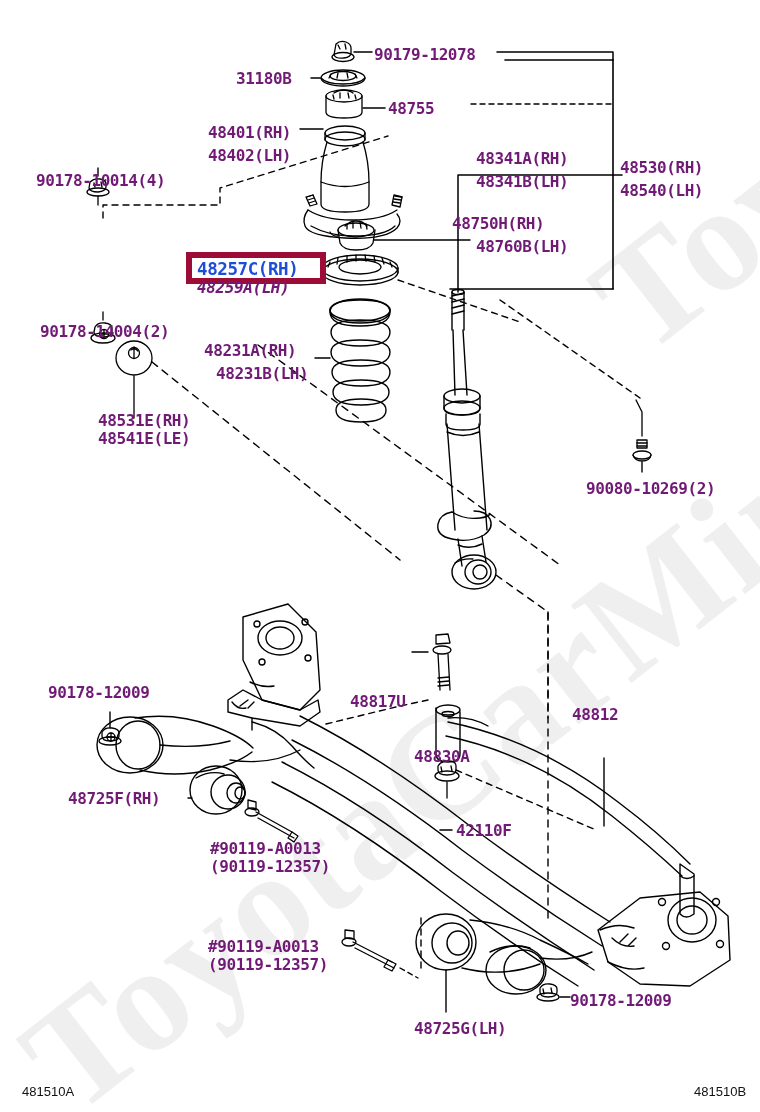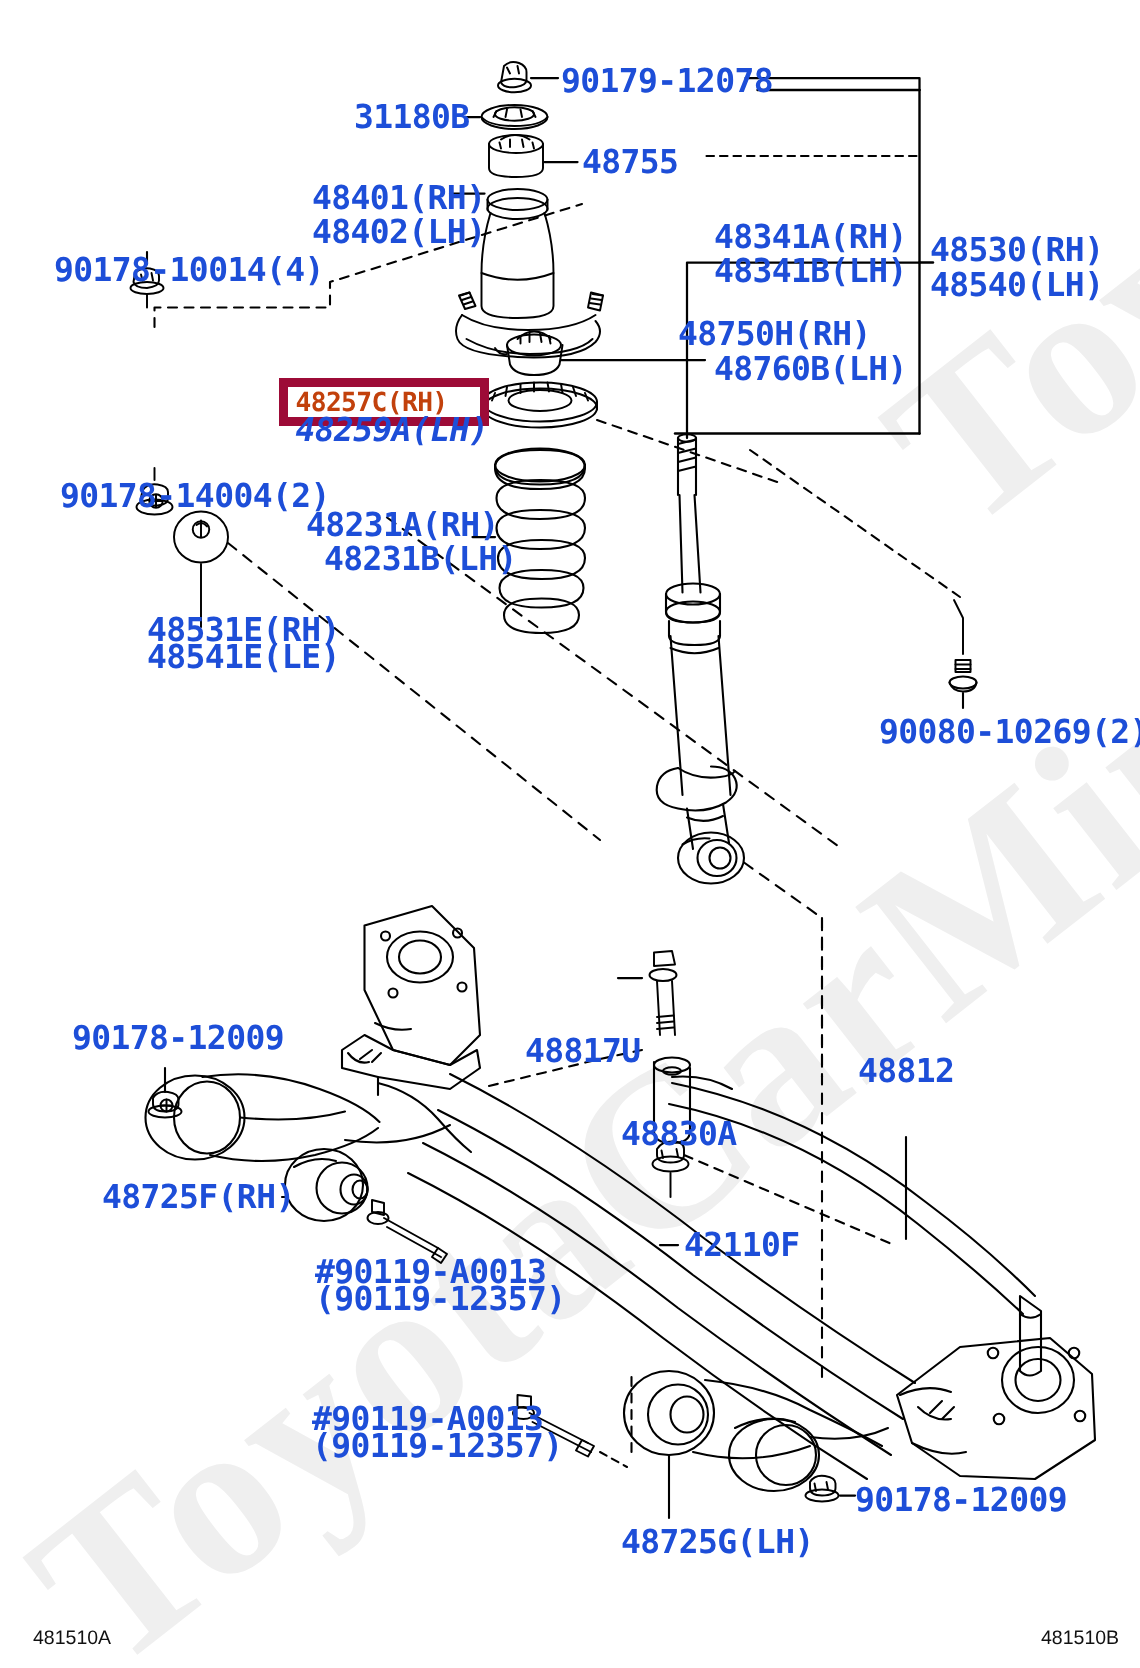--- a/index.html
+++ b/index.html
@@ -17,29 +17,29 @@
            transform:rotate(-38deg);transform-origin:0 0;letter-spacing:2px;}
   .wm-tr{left:560px;top:250px;font-size:150px;
          transform:rotate(-38deg);transform-origin:0 0;letter-spacing:2px;}
 
   
   #art{position:absolute;left:0;top:0;width:760px;height:1112px;}
 
   
   .lbl{position:absolute;white-space:pre;font-weight:700;
        font-family:"DejaVu Sans Mono","Liberation Mono",monospace;
-       font-size:22px;line-height:21px;letter-spacing:-0.4px;
-       color:#1d4ed8;}
+       font-size:16px;line-height:21px;letter-spacing:-0.4px;
+       color:#701a75;}
 
   
   .hl-box{position:absolute;border:6px solid #9d0b37;background:#fff;
           box-sizing:border-box;}
   .hl-txt{position:absolute;white-space:pre;font-weight:700;
           font-family:"DejaVu Sans Mono","Liberation Mono",monospace;
-          font-size:17.5px;letter-spacing:-0.4px;color:#c2410c;}
+          font-size:17.5px;letter-spacing:-0.4px;color:#1d4ed8;}
 
   .foot{position:absolute;font-family:"Liberation Sans",sans-serif;
         font-size:13px;font-weight:400;color:#111;letter-spacing:0px;}
 </style>
 </head>
 <body>
 
 <div id="sheet">
 
   <div class="wm wm-main">ToyotaCarMine.ru</div>

